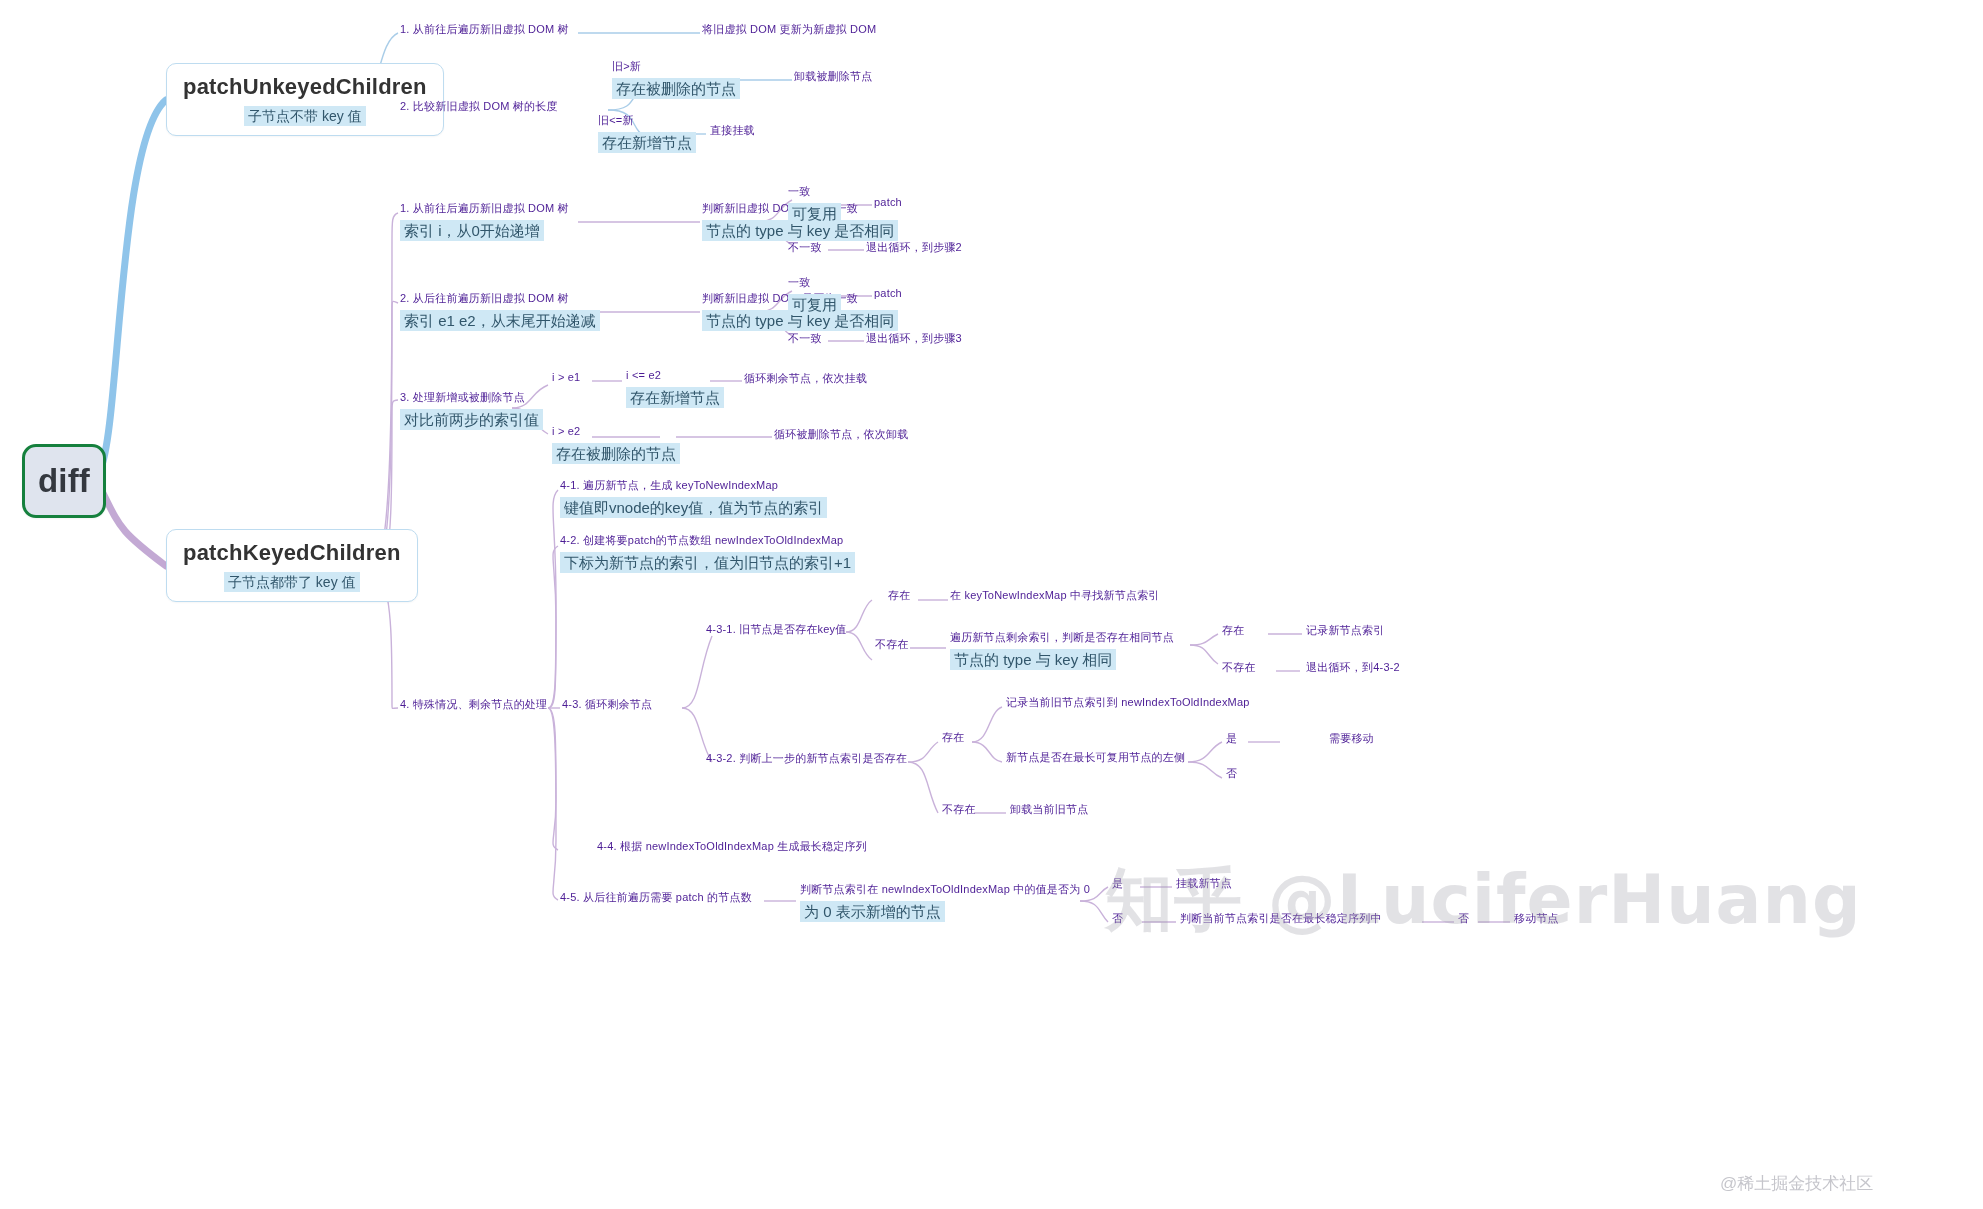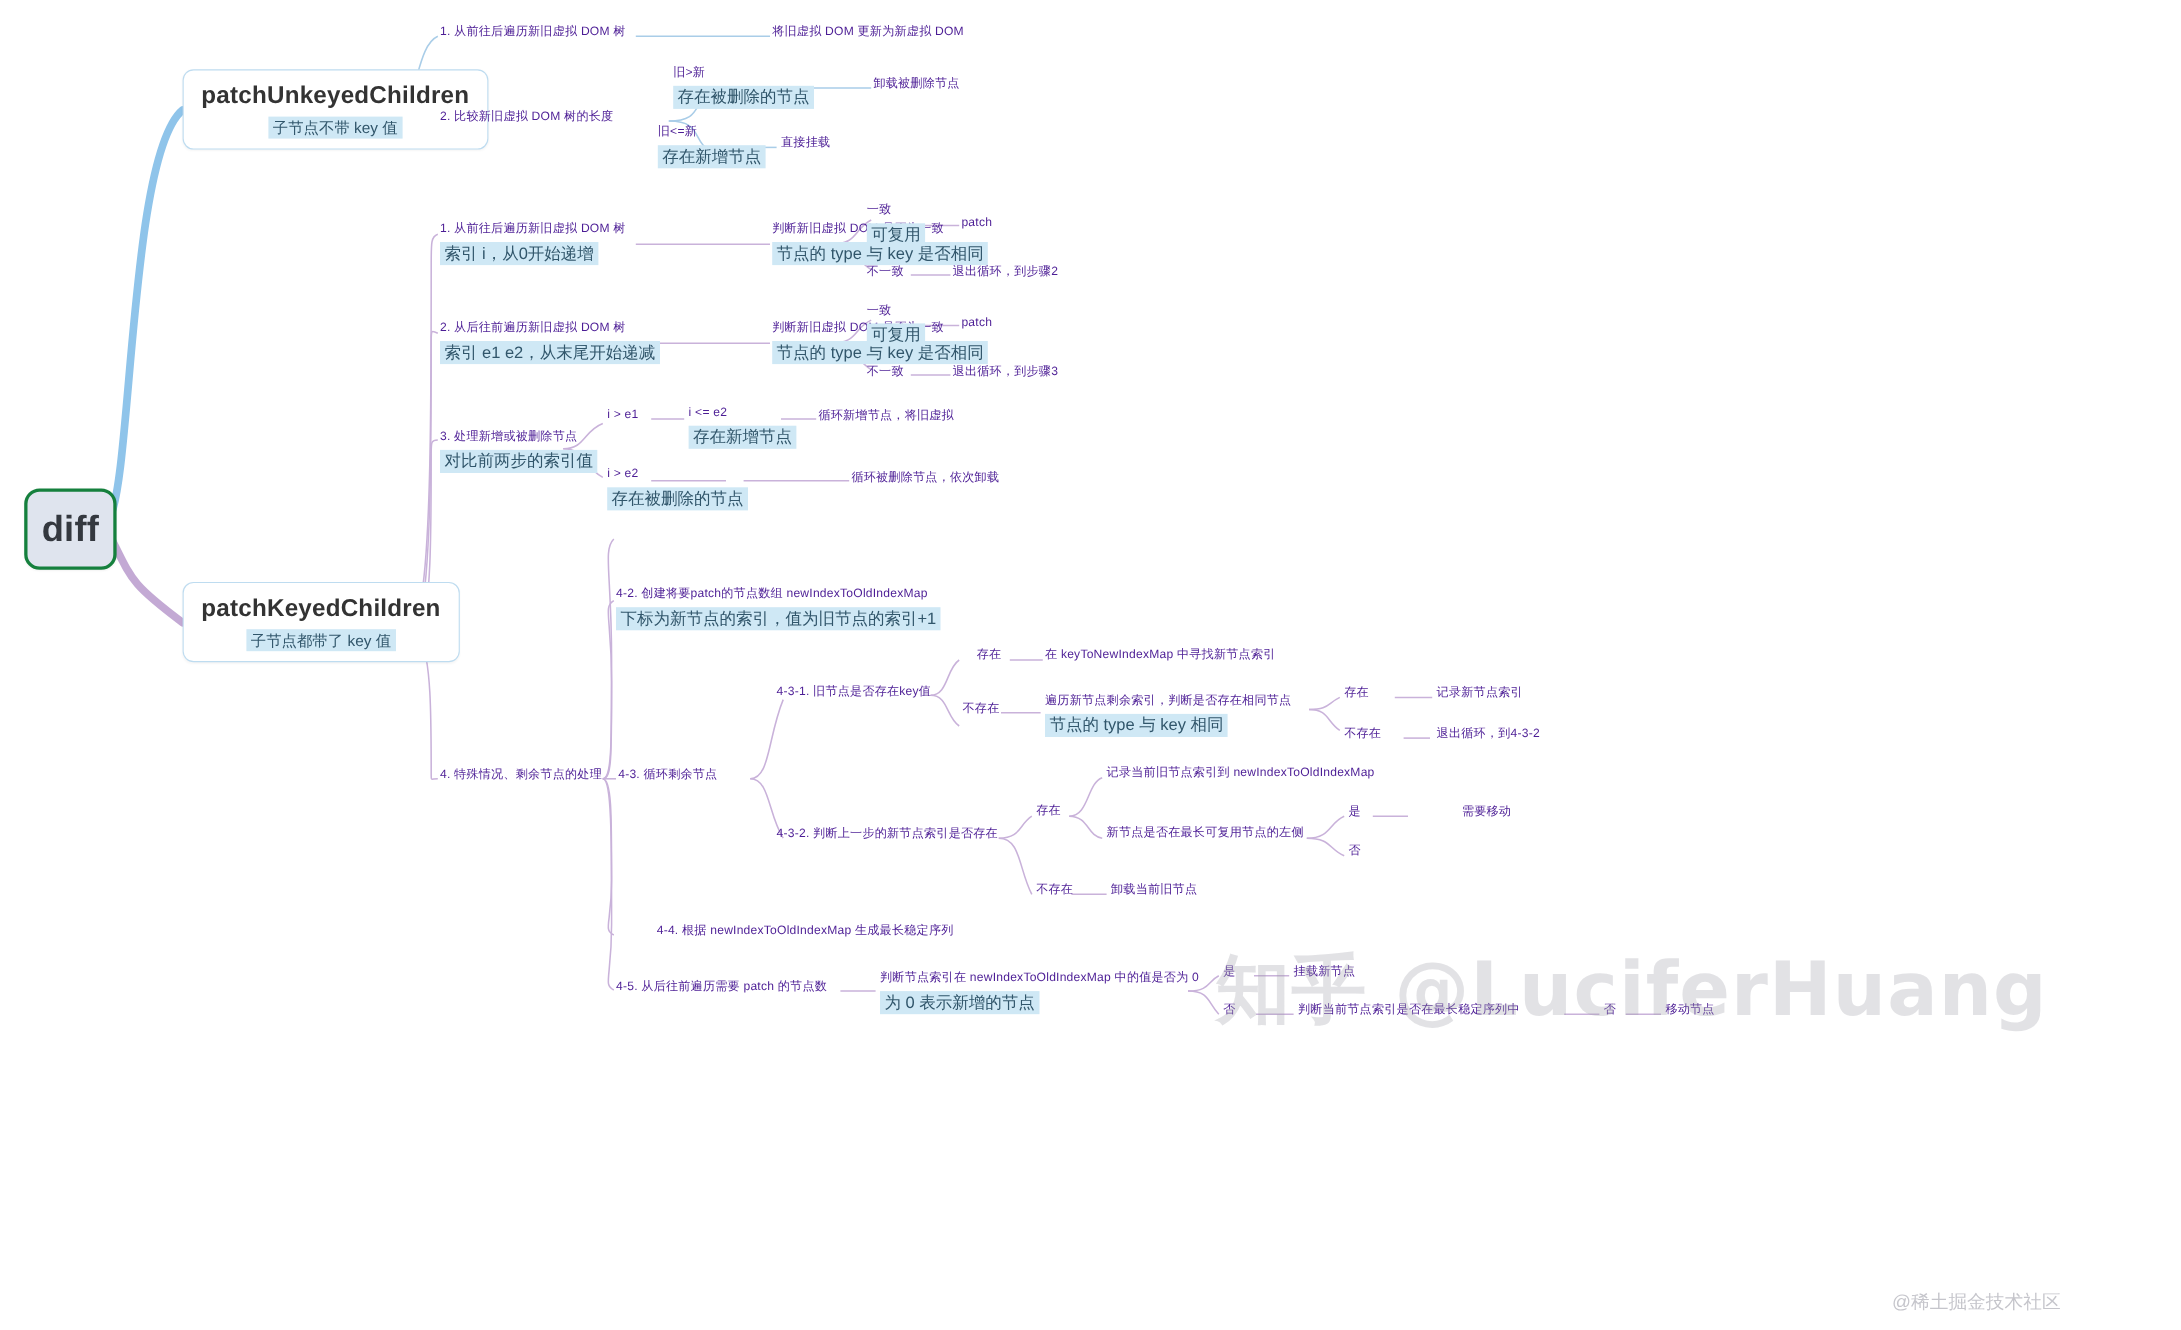--- a/index.html
+++ b/index.html
@@ -284,34 +284,38 @@
     <span class="sub">对比前两步的索引值</span>
   </div>
   <div class="node" style="left:552px; top:370px;">
     <div class="label">i &gt; e1</div>
   </div>
   <div class="node" style="left:626px; top:368px;">
     <div class="label">i &lt;= e2</div>
     <span class="sub">存在新增节点</span>
   </div>
   <div class="node" style="left:744px; top:371px;">
-    <div class="label">循环新增节点，将旧虚拟</div>
+    <div class="label">循环剩余节点，依次挂载</div>
   </div>
   <div class="node" style="left:552px; top:424px;">
     <div class="label">i &gt; e2</div>
     <span class="sub">存在被删除的节点</span>
   </div>
   <div class="node" style="left:774px; top:427px;">
     <div class="label">循环被删除节点，依次卸载</div>
   </div>
 
   <div class="node" style="left:400px; top:697px;">
     <div class="label">4. 特殊情况、剩余节点的处理</div>
   </div>
 
+  <div class="node" style="left:560px; top:478px;">
+    <div class="label">4-1. 遍历新节点，生成 keyToNewIndexMap</div>
+    <span class="sub">键值即vnode的key值，值为节点的索引</span>
+  </div>
 
   <div class="node" style="left:560px; top:533px;">
     <div class="label">4-2. 创建将要patch的节点数组 newIndexToOldIndexMap</div>
     <span class="sub">下标为新节点的索引，值为旧节点的索引+1</span>
   </div>
 
   <div class="node" style="left:562px; top:697px;">
     <div class="label">4-3. 循环剩余节点</div>
   </div>
 

